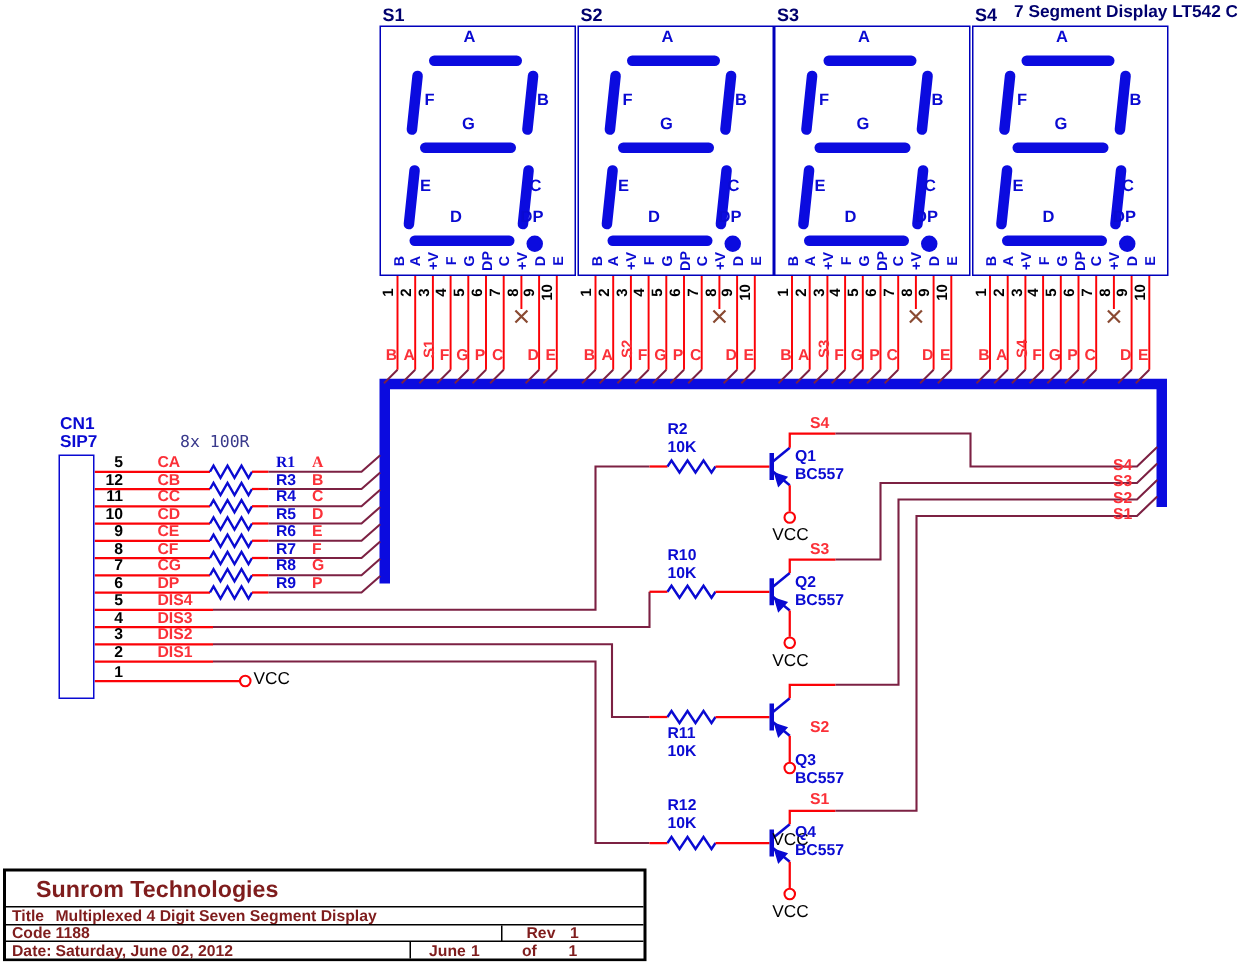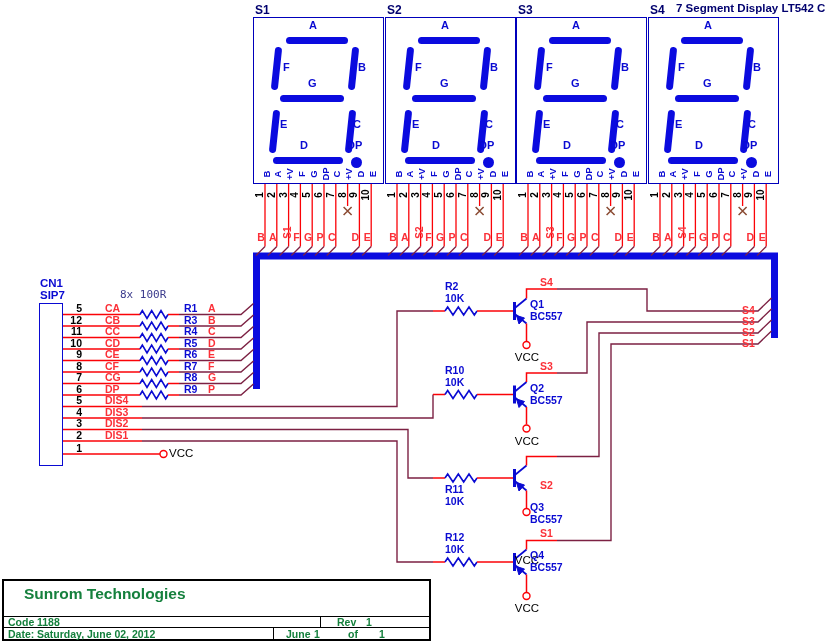--- a/index.html
+++ b/index.html
@@ -44,21 +44,21 @@
   .tru .qpart{position:absolute;left:90px;top:31px;}
   .tru .vcc{position:absolute;left:67px;top:71px;width:40px;text-align:center;font-weight:normal;}
   #cn1box{position:absolute;left:39px;top:303px;width:24px;height:163px;border:1.5px solid #0a0ad2;box-sizing:border-box;background:#fff;z-index:2;}
   
   #titleblock{position:absolute;left:2px;top:579px;width:429px;height:62px;border:2px solid #000;box-sizing:border-box;background:#fff;z-index:4;}
   .tbrow{position:absolute;left:0;right:0;}
   .tb1{top:0;height:23px;}
   .tb2{top:23px;height:12px;border-top:1.5px solid #000;}
   .tb3{top:34.5px;height:11px;border-top:1.5px solid #000;}
   .tb4{top:45.5px;bottom:0;border-top:1.5px solid #000;}
-  .tbrow span{position:absolute;font-weight:bold;color:#15803d;font-size:10.5px;line-height:11px;white-space:nowrap;}
+  .tbrow span{position:absolute;font-weight:bold;color:#7f1d1d;font-size:10.5px;line-height:11px;white-space:nowrap;}
   .tb1 .company{left:20px;top:4px;font-size:15.5px;line-height:17px;}
   .tb1 .url{left:212px;top:4px;font-size:15px;line-height:17px;text-decoration:underline;}
   .cell{position:absolute;top:0;bottom:0;border-left:1.5px solid #000;}
 </style>
 </head>
 <body>
 
 <div id="root">
   <svg id="wires" width="825" height="641">
       <path d="M256.5 389 L256.5 256 L774.5 256 L774.5 338" stroke="#0b0bdf" stroke-width="7" fill="none"></path>
@@ -508,21 +508,21 @@
       </div>
 
       <div class="cnrow" style="top: 442.5px;">
         <span class="pin t10 blk">1</span>
         <span class="net t10 redl"></span>
       </div>
     </div>
 
   <div id="resrows">
 
-      <div class="resrow" style="top: 303px;">
+      <div class="resrow" style="top: 303px; font-family: Liberation Serif, serif;">
         <span class="ref t10 blue">R1</span>
         <span class="out t10 redl">A</span>
       </div>
 
       <div class="resrow" style="top: 314.5px;">
         <span class="ref t10 blue">R3</span>
         <span class="out t10 redl">B</span>
       </div>
 
       <div class="resrow" style="top: 326px;">
@@ -611,24 +611,28 @@
 
       <div class="snet" style="top: 332.5px;">
         <span class="t10 redl">S1</span>
       </div>
     </div>
 
   <div id="titleblock">
     <div class="tbrow tb1">
       <span class="company">Sunrom Technologies</span>
     </div>
+    <div class="tbrow tb2">
+      <span style="left:4px;top:1px;">Title</span>
+      <span style="left:33px;top:1px;">Multiplexed 4 Digit Seven Segment Display</span>
+    </div>
     <div class="tbrow tb3">
       <span style="left:4px;top:0;">Code</span>
       <span style="left:33px;top:0;">1188</span>
-      <div class="cell" style="left:316px;right:0;">
+      <div class="cell" style="left:330px;right:0;">
         <span style="left:16px;top:0;">Rev</span>
         <span style="left:45px;top:0;">1</span>
       </div>
     </div>
     <div class="tbrow tb4">
       <span style="left:4px;top:1px;">Date:</span>
       <span style="left:33px;top:1px;">Saturday, June 02, 2012</span>
       <div class="cell" style="left:269px;right:0;">
         <span style="left:12px;top:1px;">June</span>
         <span style="left:40px;top:1px;">1</span>

